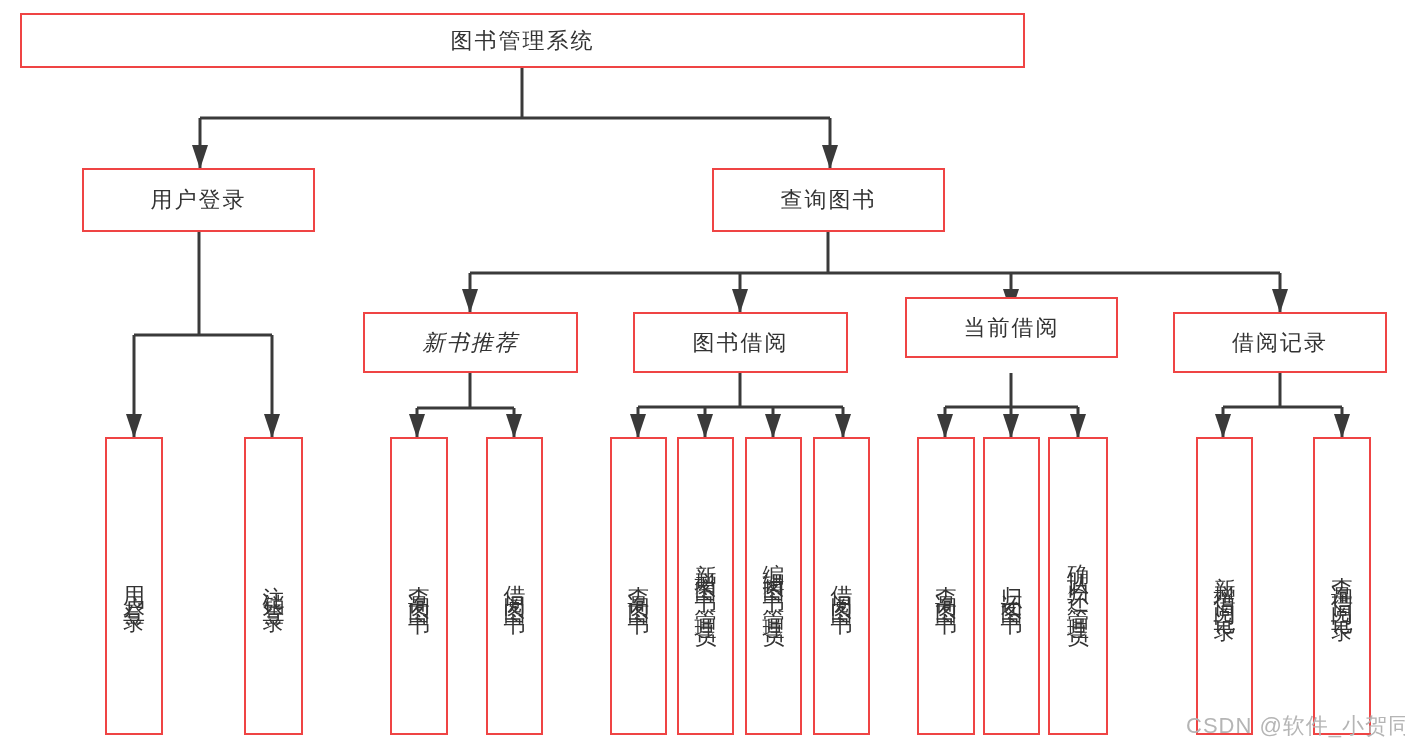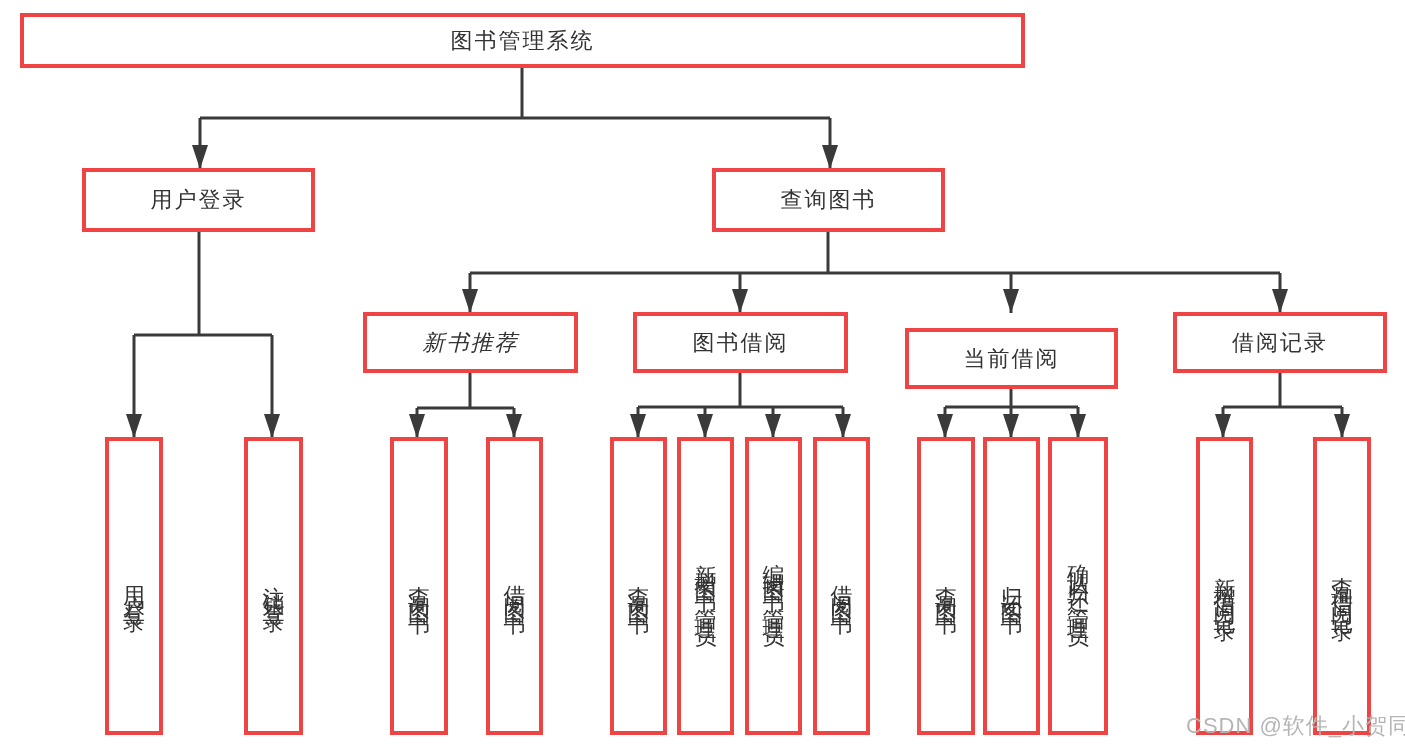--- a/index.html
+++ b/index.html
@@ -5,21 +5,21 @@
   html,body{margin:0;padding:0;background:#ffffff;}
   .canvas{
     position:relative;width:1405px;height:747px;background:#ffffff;
     font-family:"Liberation Sans",sans-serif;overflow:hidden;
   }
   #edges{position:absolute;left:0;top:0;width:1405px;height:747px;}
   #edges polyline{fill:none;stroke:#3a3a3a;stroke-width:3;}
   #edges polygon{fill:#3a3a3a;stroke:none;}
   .node{
     position:absolute;box-sizing:border-box;background:#ffffff;
-    border:4px solid #ef4444;color:#333333;
+    border:2px solid #ef4444;color:#333333;
     display:flex;align-items:center;justify-content:center;
     font-size:22px;letter-spacing:2px;text-align:center;
   }
   .node.vertical{
     writing-mode:vertical-rl;text-orientation:mixed;
     letter-spacing:9px;line-height:1;padding:4px 0;
   }
   .watermark{
     position:absolute;left:1186px;top:711px;
     color:#b5b5b5;font-size:22px;letter-spacing:1px;white-space:nowrap;
@@ -82,21 +82,21 @@
       <polygon points="1070,414 1086,414 1078,438"></polygon>
       <polygon points="1215,414 1231,414 1223,438"></polygon>
       <polygon points="1334,414 1350,414 1342,438"></polygon>
     </svg>
   <div id="nodes">
       <div class="node" style="left: 20px; top: 13px; width: 1005px; height: 55px;">图书管理系统</div>
       <div class="node" style="left: 82px; top: 168px; width: 233px; height: 64px;">用户登录</div>
       <div class="node" style="left: 712px; top: 168px; width: 233px; height: 64px;">查询图书</div>
       <div class="node" style="left: 363px; top: 312px; width: 215px; height: 61px; font-style: italic;">新书推荐</div>
       <div class="node" style="left: 633px; top: 312px; width: 215px; height: 61px;">图书借阅</div>
-      <div class="node" style="left: 905px; top: 328px; width: 213px; height: 61px;">当前借阅</div>
+      <div class="node" style="left: 905px; top: 297px; width: 213px; height: 61px;">当前借阅</div>
       <div class="node" style="left: 1173px; top: 312px; width: 214px; height: 61px;">借阅记录</div>
       <div class="node vertical" style="left: 105px; top: 437px; width: 58px; height: 298px;">用户登录</div>
       <div class="node vertical" style="left: 244px; top: 437px; width: 59px; height: 298px;">注销登录</div>
       <div class="node vertical" style="left: 390px; top: 437px; width: 58px; height: 298px;">查询图书</div>
       <div class="node vertical" style="left: 486px; top: 437px; width: 57px; height: 298px;">借阅图书</div>
       <div class="node vertical" style="left: 610px; top: 437px; width: 57px; height: 298px;">查询图书</div>
       <div class="node vertical" style="left: 677px; top: 437px; width: 57px; height: 298px;">新增图书（管理员）</div>
       <div class="node vertical" style="left: 745px; top: 437px; width: 57px; height: 298px;">编辑图书（管理员）</div>
       <div class="node vertical" style="left: 813px; top: 437px; width: 57px; height: 298px;">借阅图书</div>
       <div class="node vertical" style="left: 917px; top: 437px; width: 58px; height: 298px;">查询图书</div>

